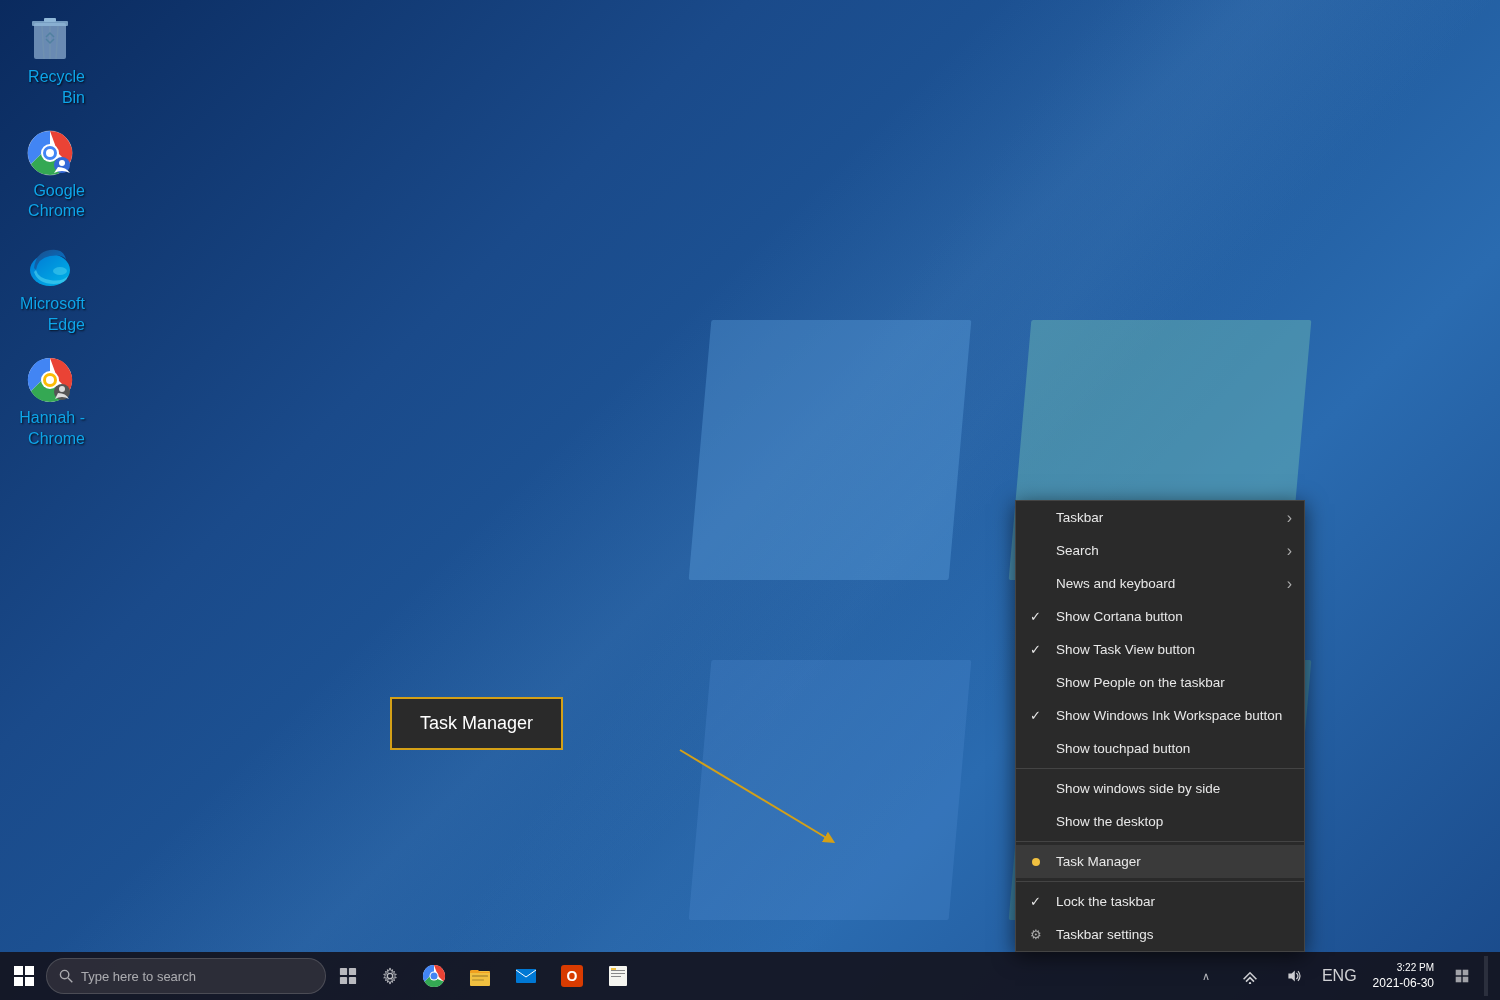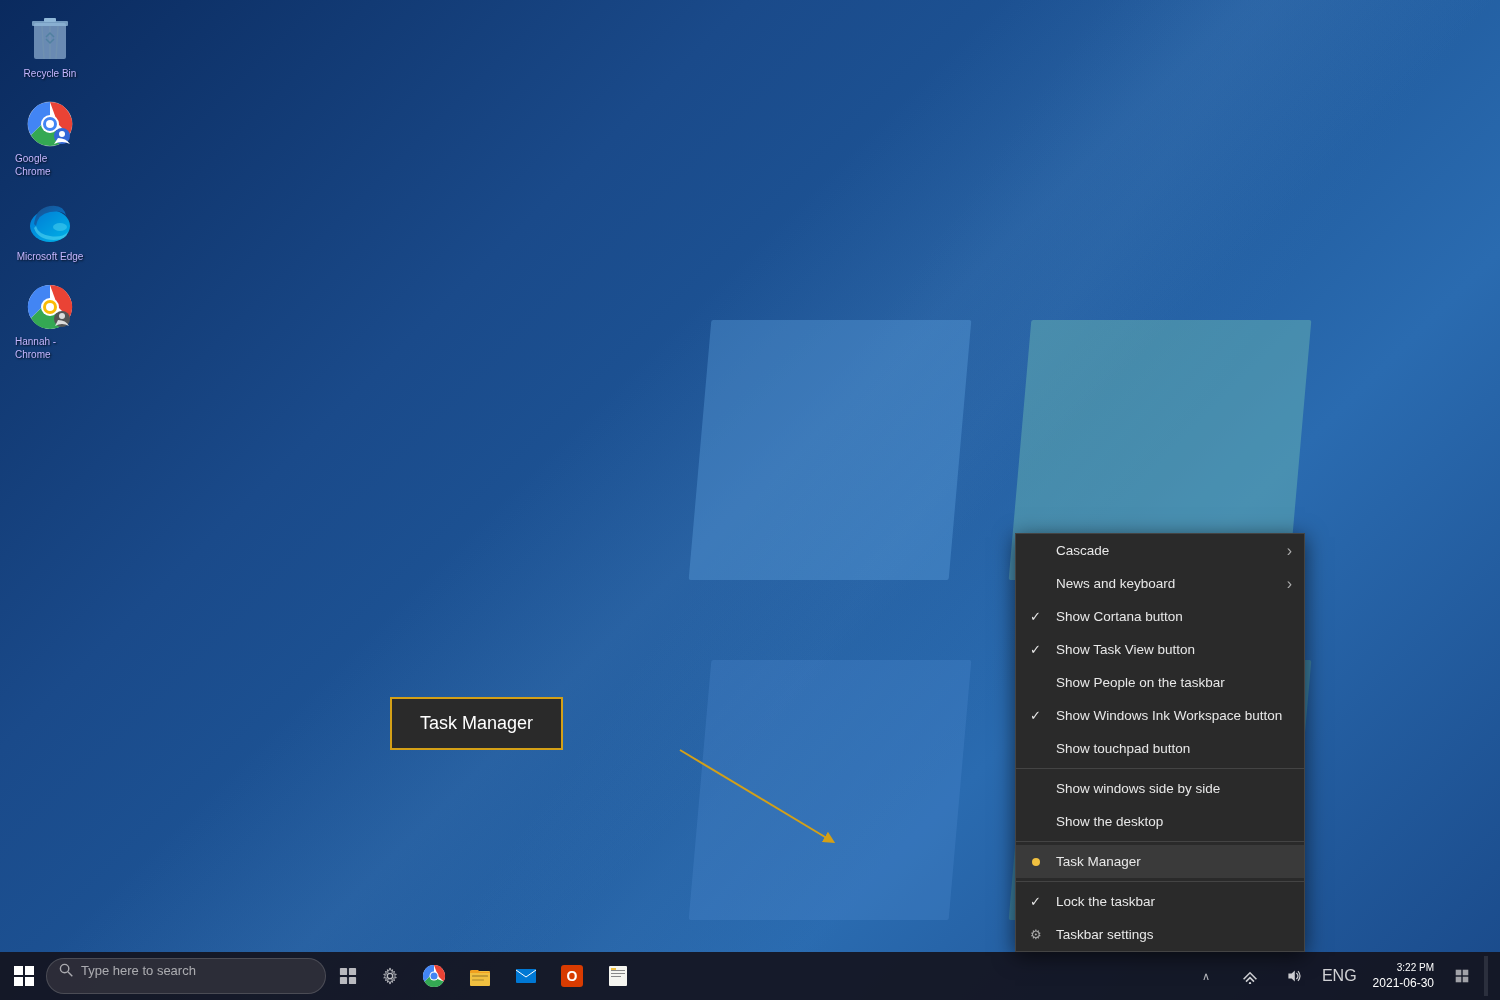--- a/index.html
+++ b/index.html
@@ -96,23 +96,23 @@
     }
 
     .icon-image {
       width: 48px;
       height: 48px;
       margin-bottom: 4px;
       position: relative;
     }
 
     .icon-label {
-      color: #c4b5fd;
-      font-size: 10px;
-      text-align: left;
+      color: #0ea5e9;
+      font-size: 16px;
+      text-align: right;
       text-shadow: 1px 1px 2px rgba(0,0,0,0.8);
       line-height: 1.3;
     }
 
     
     .taskbar {
       position: absolute;
       bottom: 0;
       left: 0;
       right: 0;
@@ -130,20 +130,21 @@
       height: 40px;
       display: flex;
       align-items: center;
       justify-content: center;
       cursor: pointer;
       border-radius: 4px;
     }
 
     .taskbar-search {
       display: flex;
+      align-items: center;
       background: rgba(50,50,60,0.8);
       border: 1px solid rgba(255,255,255,0.15);
       border-radius: 20px;
       padding: 4px 12px;
       width: 280px;
       height: 36px;
       cursor: text;
       gap: 8px;
     }
 
@@ -389,21 +390,24 @@
       </svg>
     </div>
     <span class="icon-label">Hannah - Chrome</span>
   </div>
 
 
 </div>
 
 <div class="context-menu" id="context-menu">
 <div class="menu-item has-submenu">
-      <span>Cascade</span>
+      <span>Taskbar</span>
+    </div>
+    <div class="menu-item has-submenu">
+      <span>Search</span>
     </div>
     <div class="menu-item has-submenu">
       <span>News and keyboard</span>
     </div>
     <div class="menu-item">
       <span class="check">✓</span>
       <span>Show Cortana button</span>
     </div>
     <div class="menu-item">
       <span class="check">✓</span>

